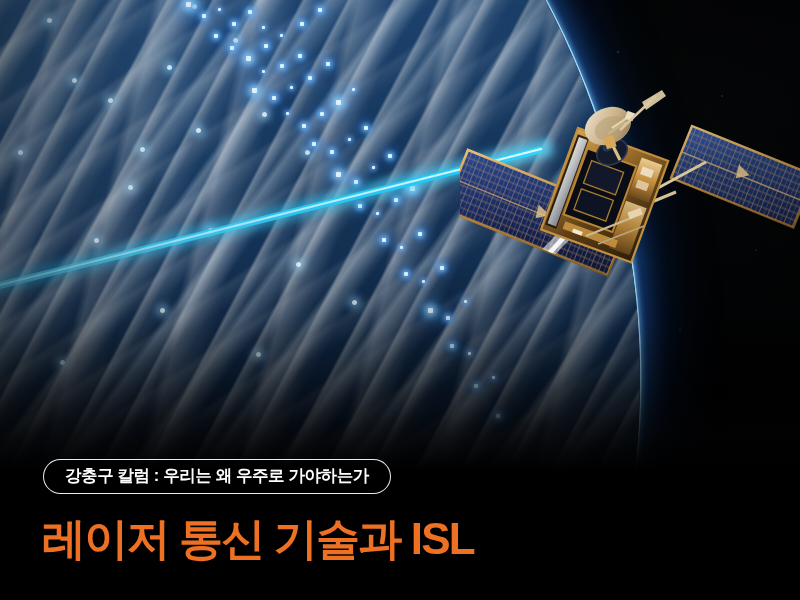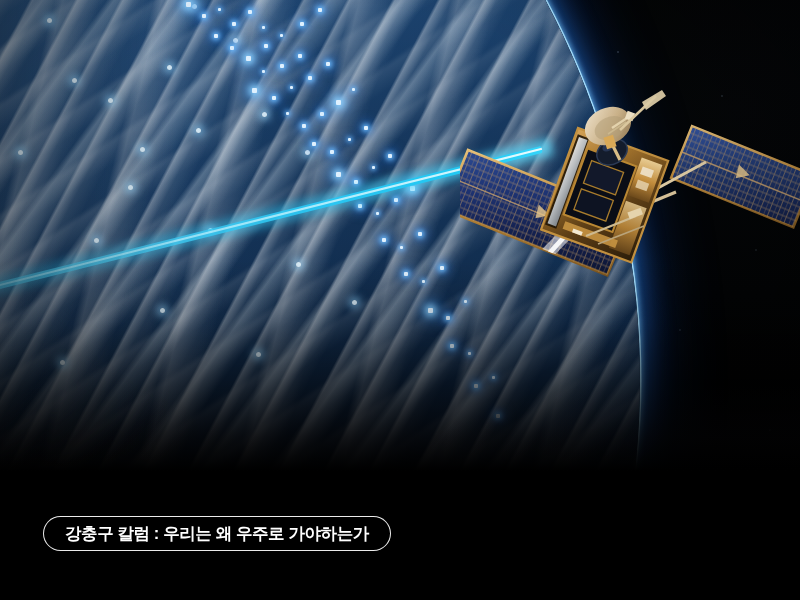--- a/index.html
+++ b/index.html
@@ -415,15 +415,16 @@
       <line x1="138" y1="156" x2="184" y2="138" stroke="#b9a47b" stroke-width="1.8"></line>
       <rect x="168" y="122" width="14" height="7" fill="#e5d4ad" transform="rotate(-20 175 125)"></rect>
     </svg>
   </div>
 
   <div class="scrim"></div>
   <div class="vignette"></div>
 
   <div class="copy">
     <div class="pill">강충구 칼럼 : 우리는 왜 우주로 가야하는가</div>
+    <div class="headline-accent" style="color: rgb(237, 112, 35);">레이저 통신 기술과 ISL</div>
   </div>
 
 </div>
 
 </body></html>

